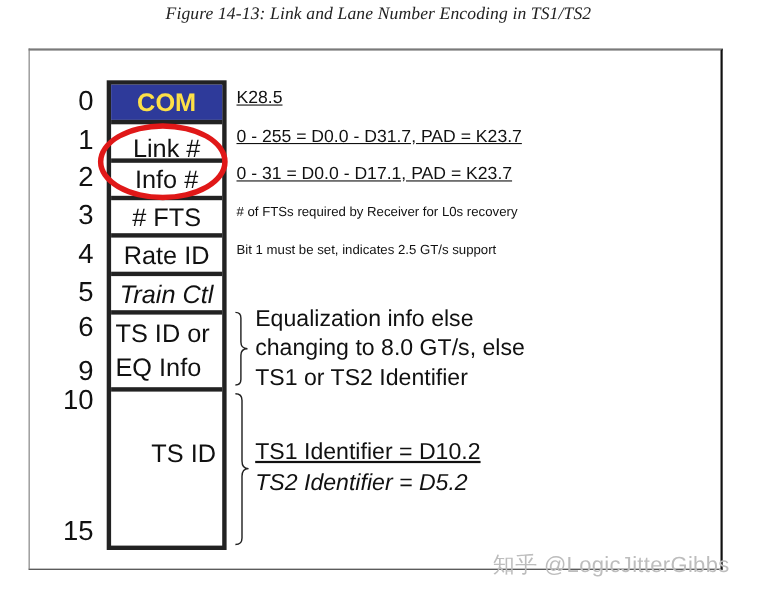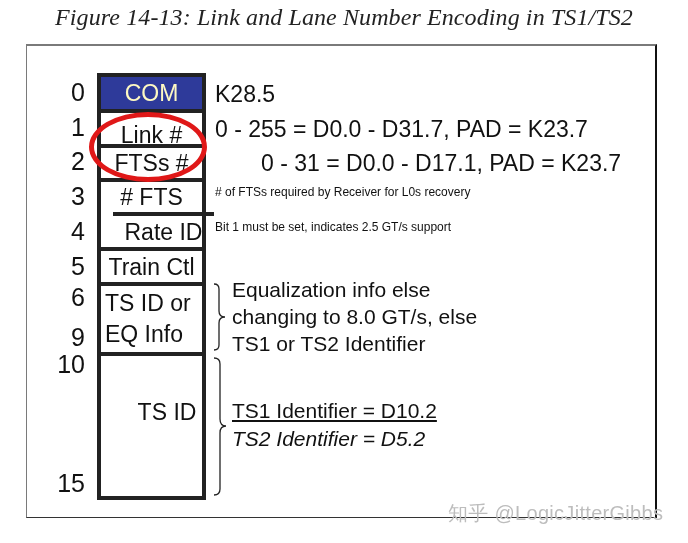--- a/index.html
+++ b/index.html
@@ -1,26 +1,26 @@
 <!DOCTYPE html>
 <html><head>
   <meta charset="utf-8">
   <style>
     html, body { margin: 0; padding: 0; background: #ffffff; }
     body { width: 688px; height: 543px; position: relative; overflow: hidden; font-family: "Liberation Sans", sans-serif; color: #1a1a1a; }
-    .caption { position: absolute; top: 4px; left: 0; width: 688px; text-align: center; font-family: "Liberation Serif", serif; font-style: italic; font-size: 24px; color: #222; letter-spacing: 0.1px; }
+    .caption { position: absolute; top: 4px; left: 0; width: 688px; text-align: center; font-family: "Liberation Serif", serif; font-style: italic; font-size: 16px; color: #222; letter-spacing: 0.1px; }
     .frame { position: absolute; left: 26px; top: 44px; width: 631px; height: 474px; border-top: 2px solid #7a7a7a; border-left: 1px solid #7a7a7a; border-right: 2px solid #111; border-bottom: 1px solid #333; box-sizing: border-box; }
     .col { position: absolute; left: 97px; top: 73px; width: 109px; height: 427px; border: 4px solid #222; box-sizing: border-box; background: #fff; }
     .cell { position: absolute; left: 0; width: 101px; display: flex; align-items: center; justify-content: center; text-align: center; font-size: 23px; line-height: 28px; color: #111; box-sizing: border-box; }
     .cell.bt { border-top: 4px solid #222; }
-    .cell.com { background: #2e3a9a; color: #fef9c3; }
+    .cell.com { background: #2e3a9a; color: #fde047; font-weight: bold; }
     .cell.multi { flex-direction: column; align-items: flex-start; padding-left: 4px; line-height: 31px; justify-content: center; }
     .num { position: absolute; width: 60px; text-align: right; font-size: 25px; color: #111; }
     .desc { position: absolute; color: #111; white-space: nowrap; }
-    .d19 { font-size: 23px; }
+    .d19 { font-size: 16px; text-decoration: underline; }
     .d17 { font-size: 12px; }
     .d21 { font-size: 21px; line-height: 28px; }
     .ellipse { position: absolute; left: 89px; top: 112px; width: 118px; height: 70px; border: 5px solid #e01818; border-radius: 50%; box-sizing: border-box; }
     svg.brace { position: absolute; }
     .watermark { position: absolute; left: 448px; top: 500px; font-size: 20px; color: #bdbdbd; letter-spacing: 0.3px; white-space: nowrap; }
   </style>
 </head>
 <body>
 
 <div class="caption">Figure 14-13: Link and Lane Number Encoding in TS1/TS2</div>
@@ -39,45 +39,45 @@
 <div class="num" style="left:25px; top:469px;">15</div>
 
 <div class="col">
   <div class="cell com" style="top:0; height:32px;">
     <span>COM</span>
   </div>
   <div class="cell bt" style="top:32px; height:48px;">
     <span>Link #</span>
   </div>
   <div class="cell bt" style="top:67px; height:34px;">
-    <span>FTSs #</span>
+    <span>Info #</span>
   </div>
   <div class="cell bt" style="top:101px; height:34px;">
     <span># FTS</span>
   </div>
-  <div class="cell bt" style="top:135px; height:35px;margin-left:12px;">
+  <div class="cell bt" style="top:135px; height:35px;">
     <span>Rate ID</span>
   </div>
-  <div class="cell bt" style="top:170px; height:35px;">
+  <div class="cell bt" style="top:170px; height:35px;font-style:italic;">
     <span>Train Ctl</span>
   </div>
   <div class="cell bt multi" style="top:205px; height:70px;">
     <span>TS ID or</span>
     <span>EQ Info</span>
   </div>
   <div class="cell bt" style="top:275px; height:116px;padding-left:31px;">
     <span>TS ID</span>
   </div>
 </div>
 
 <div class="ellipse"></div>
 
 <div class="desc d19" style="left:215px; top:81px;">K28.5</div>
 <div class="desc d19" style="left:215px; top:116px;">0 - 255 = D0.0 - D31.7,   PAD = K23.7</div>
-<div class="desc d19" style="left:215px; top:150px;margin-left:46px;">0 - 31 = D0.0 - D17.1,   PAD = K23.7</div>
+<div class="desc d19" style="left:215px; top:150px;">0 - 31 = D0.0 - D17.1,   PAD = K23.7</div>
 <div class="desc d17" style="left:215px; top:185px;"># of FTSs required by Receiver for L0s recovery</div>
 <div class="desc d17" style="left:215px; top:220px;">Bit 1 must be set, indicates 2.5 GT/s support</div>
 
 <svg class="brace" style="left:212px; top:283px;" width="16" height="68" viewBox="0 0 16 68">
   <path d="M2 1 Q7 1 7 6 L7 28 Q7 34 13 34 Q7 34 7 40 L7 62 Q7 67 2 67" fill="none" stroke="#222" stroke-width="1.3"></path>
 </svg>
 <div class="desc d21" style="left:232px; top:276px;">Equalization info else</div>
 <div class="desc d21" style="left:232px; top:303px;">changing to 8.0 GT/s, else</div>
 <div class="desc d21" style="left:232px; top:330px;">TS1 or TS2 Identifier</div>
 

